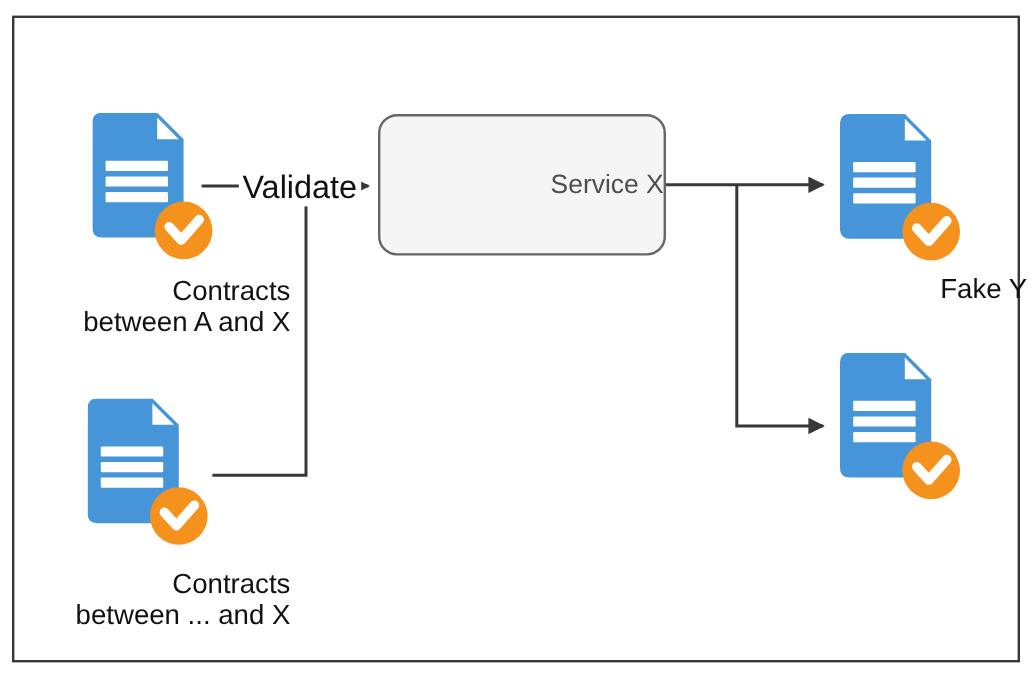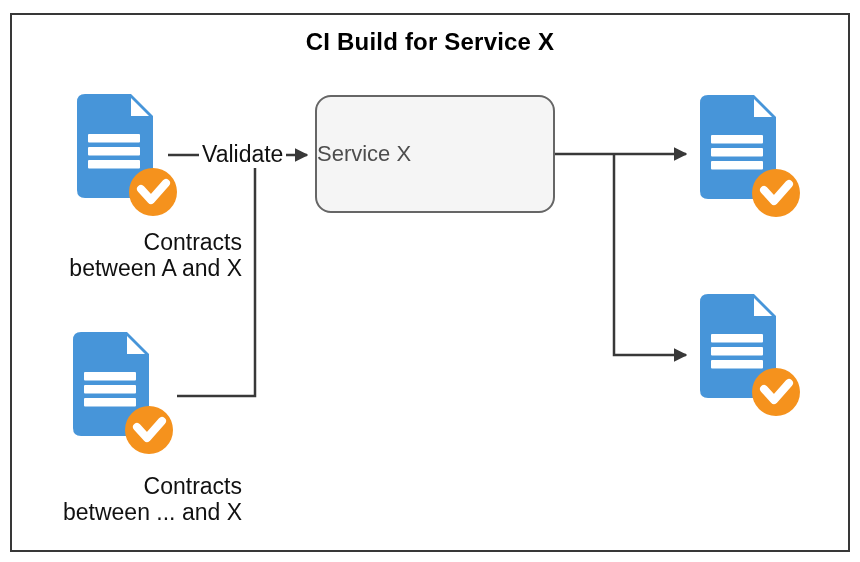--- a/index.html
+++ b/index.html
@@ -25,21 +25,21 @@
     letter-spacing:0.2px;
   }
   .connectors{
     position:absolute;left:0;top:0;width:860px;height:562px;
   }
   .edge-label{
     position:absolute;
     left:199px;top:141px;
     padding:0 3px;
     background:#ffffff;
-    font-size:23px;color:#111111;
+    font-size:27px;color:#111111;
     white-space:nowrap;
   }
   .icon-node{
     position:absolute;
     width:102px;height:124px;
   }
   .icon-node svg{display:block;width:102px;height:124px;}
   .node-label{
     position:absolute;
     text-align:right;
@@ -50,32 +50,31 @@
   .label-contracts-dots{left:2px;top:473px;width:240px;}
   .label-fake-y{left:656px;top:227px;width:200px;}
   .label-fake-z{left:656px;top:431px;width:200px;}
   .service-box{
     position:absolute;
     left:315px;top:95px;width:240px;height:118px;
     box-sizing:border-box;
     background:#f5f5f5;
     border:2.5px solid #666666;
     border-radius:16px;
-    display:flex;align-items:center;justify-content:flex-start;
+    display:flex;align-items:center;justify-content:flex-end;
     font-size:22px;color:#4d4d4d;
   }
 </style>
 </head>
 <body>
 
 <div class="stage">
 
   <div class="frame"></div>
 
-  <div class="diagram-title">CI Build for Service X</div>
 
   <svg class="connectors" viewBox="0 0 860 562">
     <defs>
       <marker id="arrow" viewBox="0 0 10 10" refX="9" refY="5" markerWidth="5.5" markerHeight="5.5" orient="auto-start-reverse">
         <path d="M0,0 L10,5 L0,10 z" fill="#383838"></path>
       </marker>
     </defs>
     <path d="M168 155 H307" fill="none" stroke="#383838" stroke-width="2.5" marker-end="url(#arrow)"></path>
     <path d="M177 396 H255 V156" fill="none" stroke="#383838" stroke-width="2.5"></path>
     <path d="M555 154 H686" fill="none" stroke="#383838" stroke-width="2.5" marker-end="url(#arrow)"></path>
@@ -124,20 +123,21 @@
     <svg viewBox="0 0 102 124">
       <path d="M8 0 H54 L76 22 V96 Q76 104 68 104 H8 Q0 104 0 96 V8 Q0 0 8 0 Z" fill="#4795D9"></path>
       <path d="M54 4 L72 22 H54 Z" fill="#ffffff"></path>
       <rect x="11" y="40" width="52" height="8.5" rx="1" fill="#ffffff"></rect>
       <rect x="11" y="53" width="52" height="8.5" rx="1" fill="#ffffff"></rect>
       <rect x="11" y="66" width="52" height="8.5" rx="1" fill="#ffffff"></rect>
       <circle cx="76" cy="98" r="24" fill="#F5921D"></circle>
       <path d="M64 95 L74 106 L89 89" fill="none" stroke="#ffffff" stroke-width="8" stroke-linecap="round" stroke-linejoin="round"></path>
     </svg>
   </div>
+  <div class="node-label label-fake-y">Fake Y</div>
 
   <div class="icon-node" style="left:700px;top:294px;">
     <svg viewBox="0 0 102 124">
       <path d="M8 0 H54 L76 22 V96 Q76 104 68 104 H8 Q0 104 0 96 V8 Q0 0 8 0 Z" fill="#4795D9"></path>
       <path d="M54 4 L72 22 H54 Z" fill="#ffffff"></path>
       <rect x="11" y="40" width="52" height="8.5" rx="1" fill="#ffffff"></rect>
       <rect x="11" y="53" width="52" height="8.5" rx="1" fill="#ffffff"></rect>
       <rect x="11" y="66" width="52" height="8.5" rx="1" fill="#ffffff"></rect>
       <circle cx="76" cy="98" r="24" fill="#F5921D"></circle>
       <path d="M64 95 L74 106 L89 89" fill="none" stroke="#ffffff" stroke-width="8" stroke-linecap="round" stroke-linejoin="round"></path>

